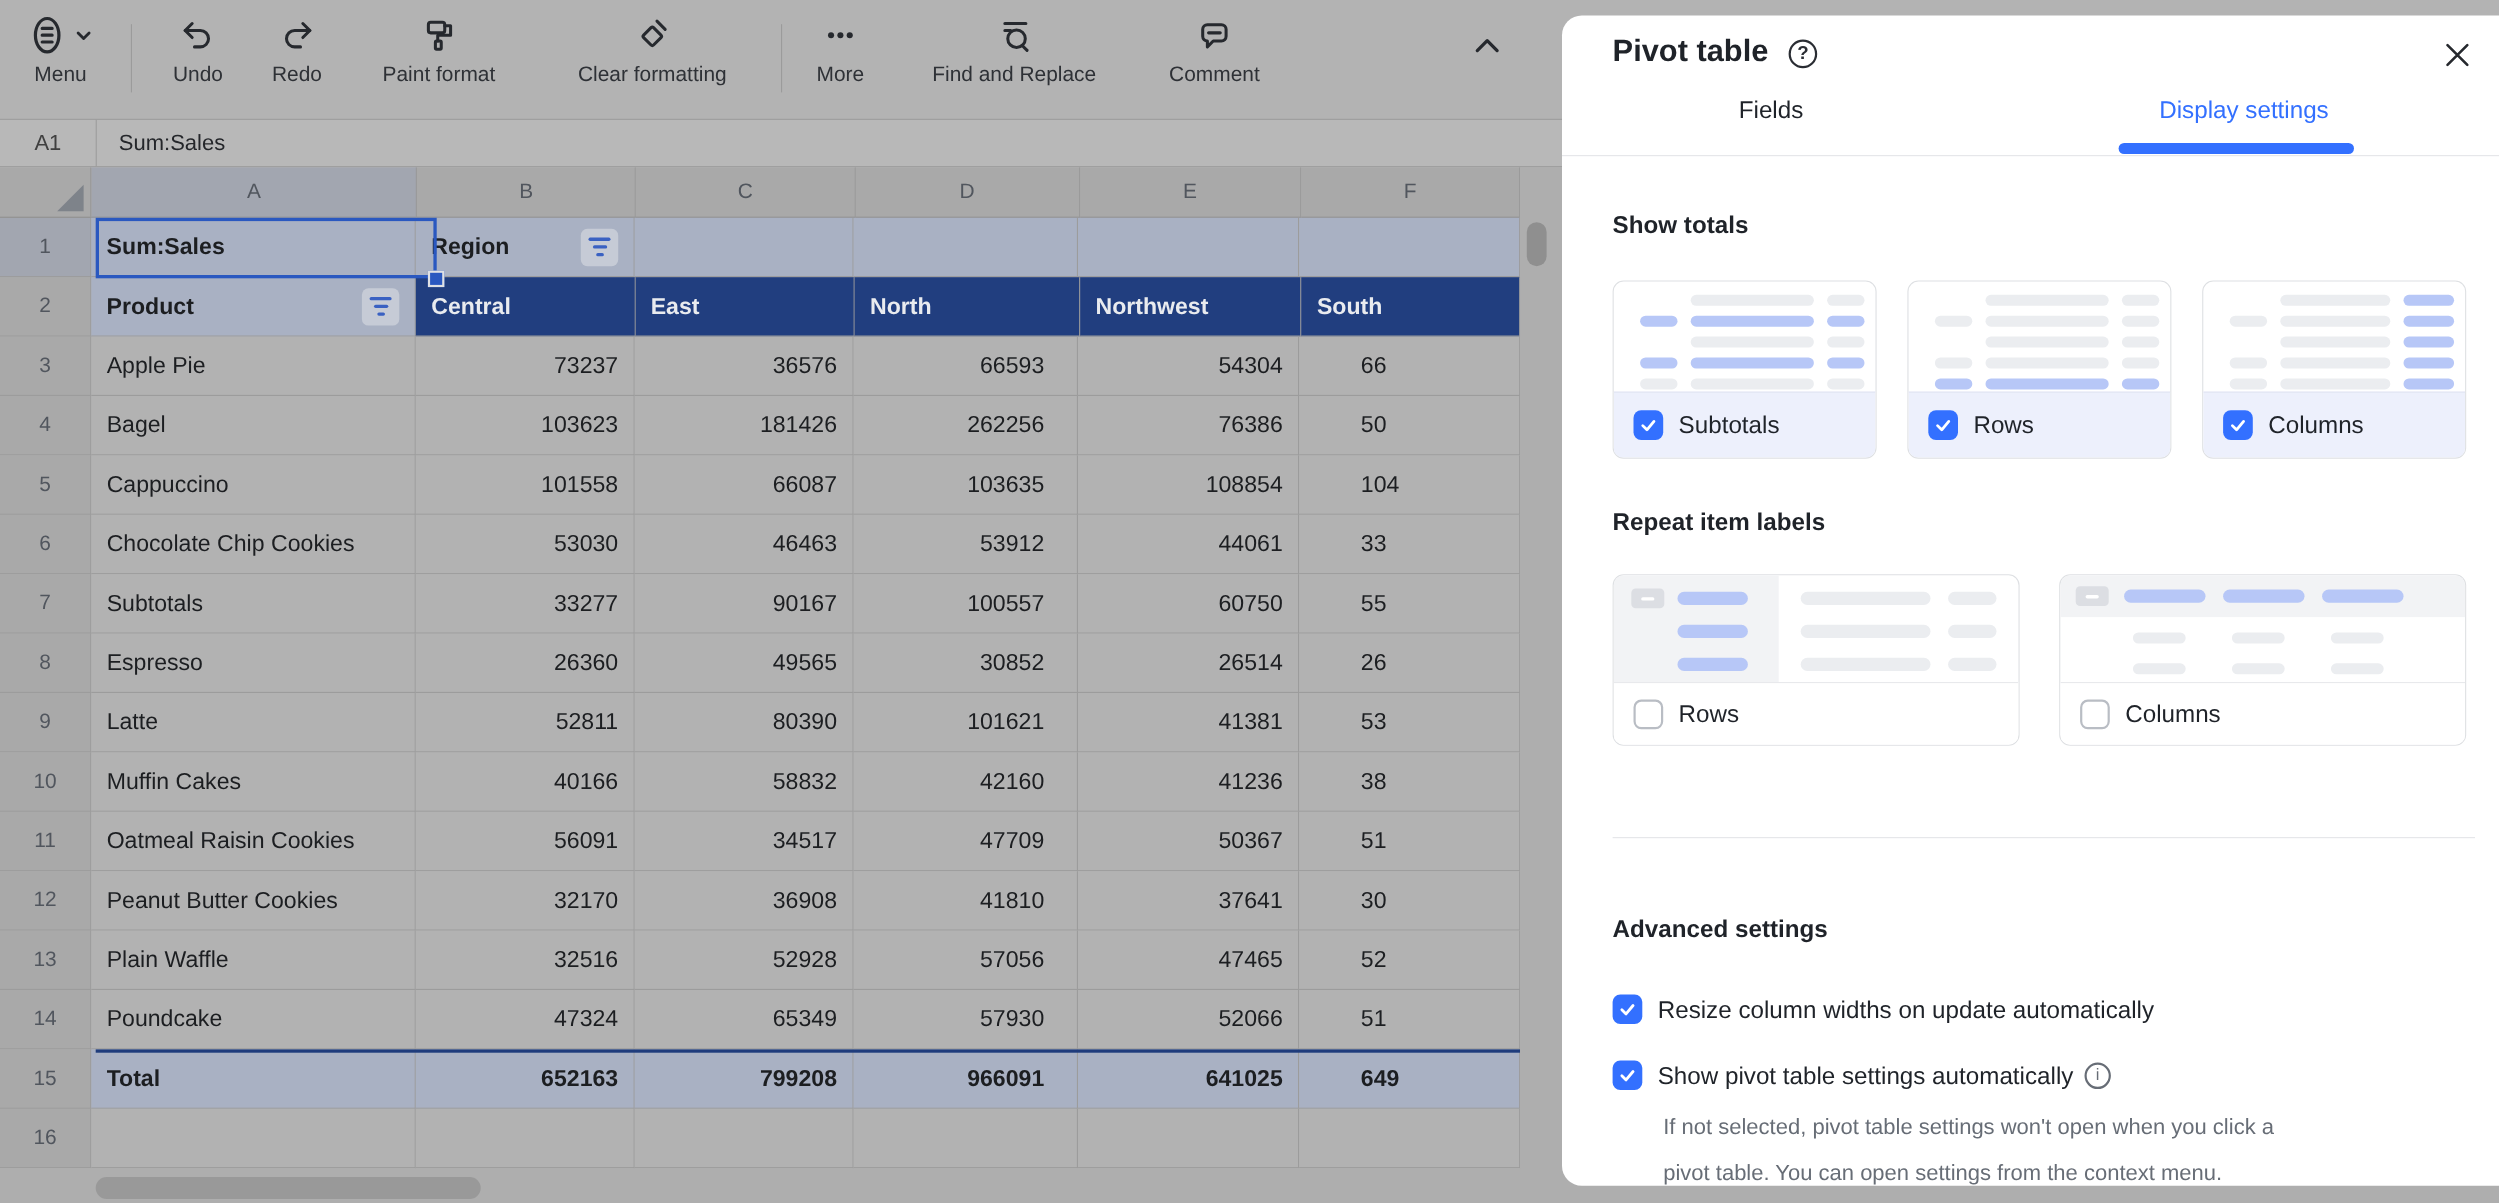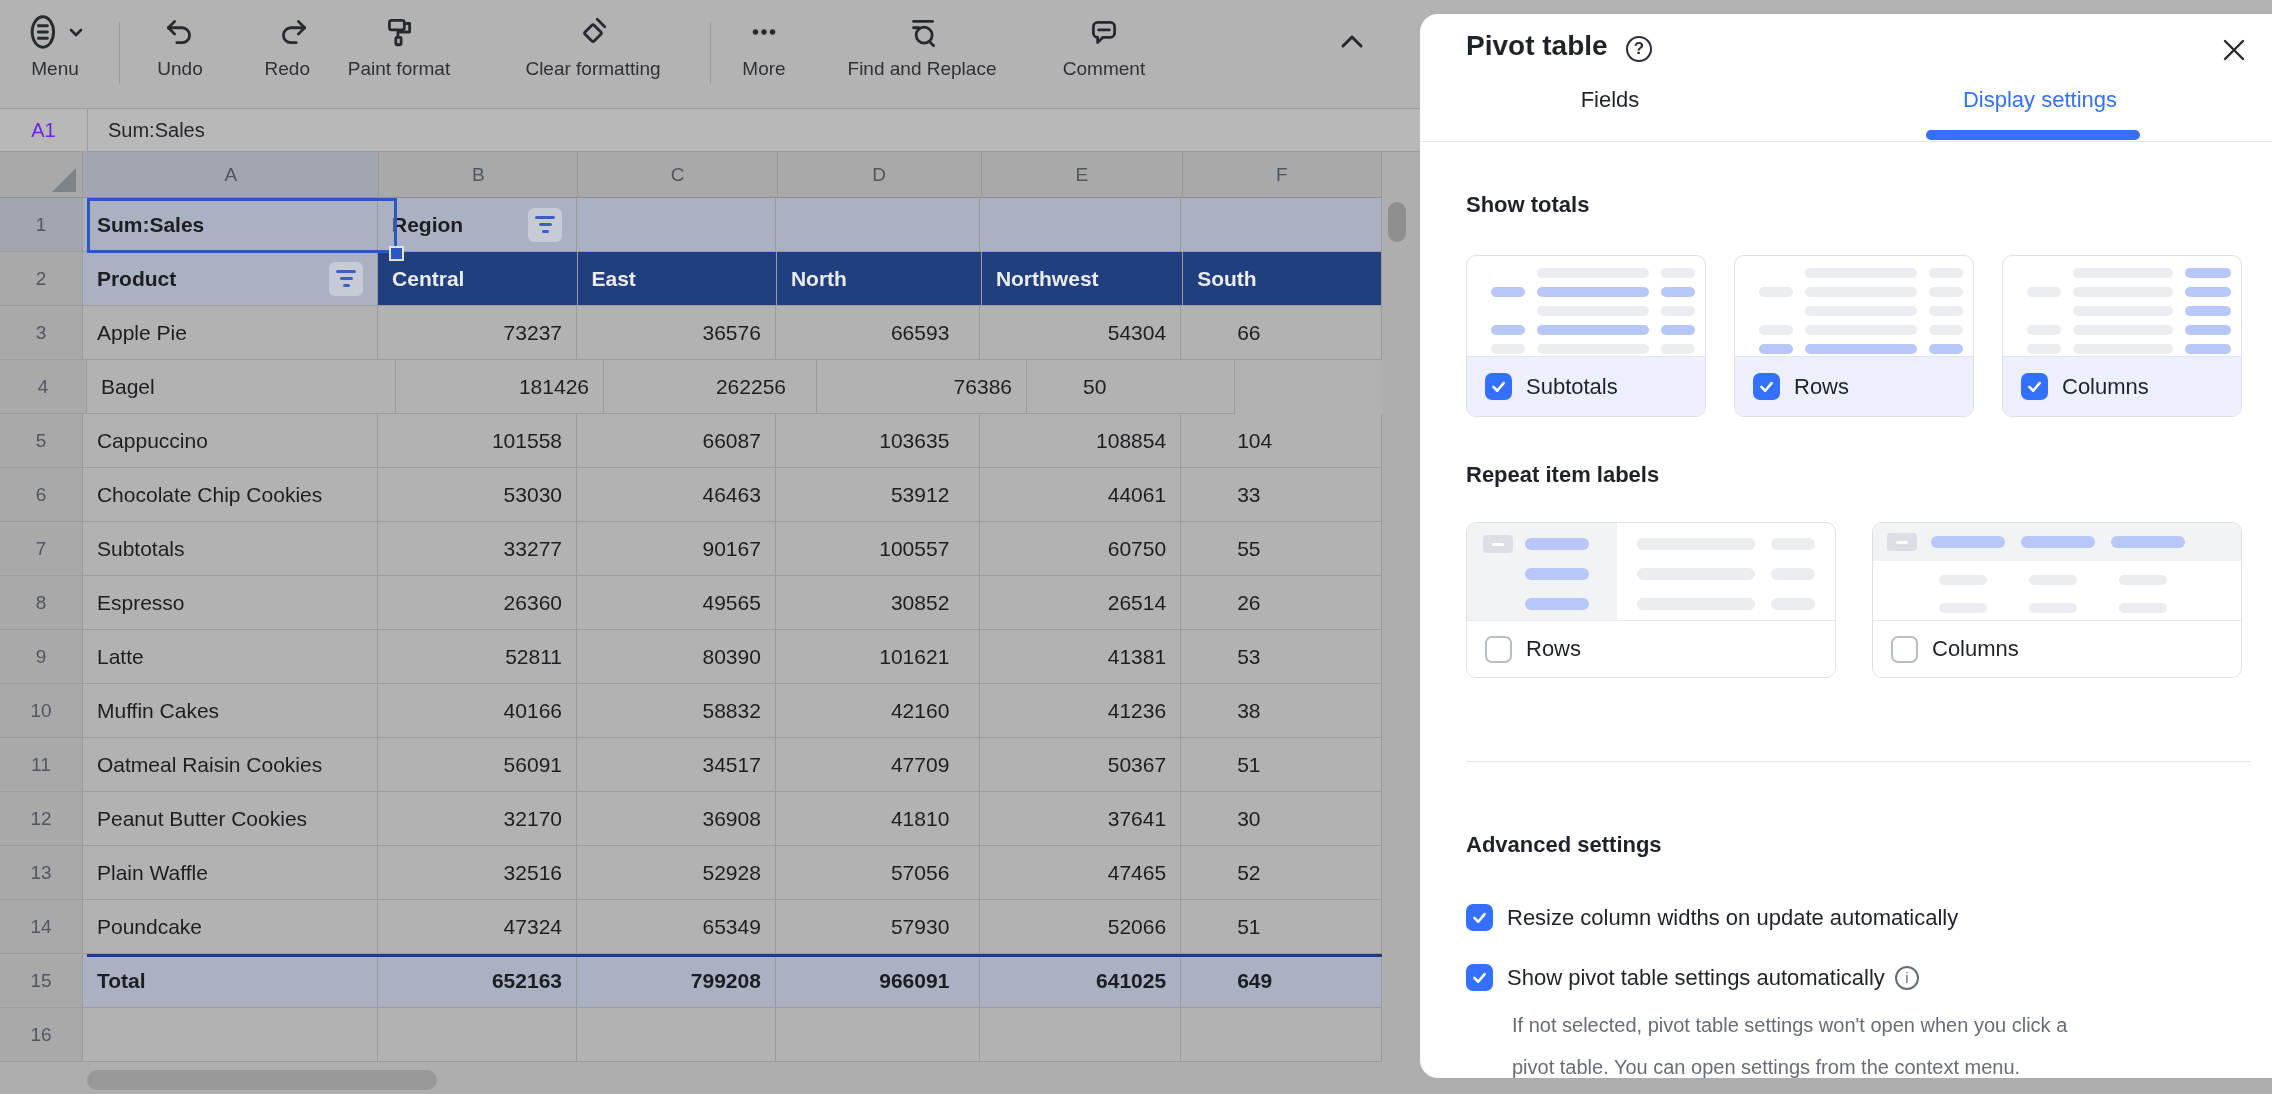--- a/index.html
+++ b/index.html
@@ -13,21 +13,21 @@
   .titem .ico{height:44px;display:flex;align-items:center;justify-content:center;}
   .titem .lbl{font-size:19px;color:#2e3136;margin-top:4px;white-space:nowrap;}
   .tdiv{position:absolute;top:22px;width:1px;height:62px;background:#9b9b9b;}
   svg{display:block;}
   .st{stroke:#26292e;stroke-width:2.6;fill:none;stroke-linecap:round;stroke-linejoin:round;}
 
   
   #fbar{left:0;top:108px;width:1420px;height:44px;background:#b8b8b8;
         border-top:1px solid #9d9d9d;border-bottom:1px solid #9d9d9d;box-sizing:border-box;display:flex;}
   #namebox{width:87px;border-right:1px solid #9d9d9d;display:flex;align-items:center;justify-content:center;
-           font-size:20px;color:#6d28d9;}
+           font-size:20px;color:#404040;}
   #formulaval{flex:1;display:flex;align-items:center;padding-left:20px;font-size:20px;color:#24262a;}
 
   
   #sheet{left:0;top:152px;width:1382px;height:910px;overflow:hidden;background:#b2b2b2;}
   .hrow{display:flex;height:46px;}
   .hc{box-sizing:border-box;border-right:1px solid #989898;border-bottom:1px solid #8f8f8f;
       background:#a9a9a9;display:flex;align-items:center;justify-content:center;
       font-size:19px;color:#51565e;}
   .r{display:flex;height:54px;}
   .cell{box-sizing:border-box;border-right:1px solid #9c9c9c;border-bottom:1px solid #9c9c9c;
@@ -120,21 +120,21 @@
   <div class="titem" style="left:140px;width:80px;">
     <div class="ico">
       <svg width="34" height="34" viewBox="0 0 32 32">
           <path class="st" d="M11 6L5 12l6 6"></path>
           <path class="st" d="M5 12h13a7 7 0 0 1 0 14h-5"></path>
         </svg>
     </div>
     <div class="lbl">Undo</div>
   </div>
 
-  <div class="titem" style="left:230px;width:80px;align-items:flex-end;">
+  <div class="titem" style="left:230px;width:80px;">
     <div class="ico">
       <svg width="34" height="34" viewBox="0 0 32 32">
           <path class="st" d="M21 6l6 6-6 6"></path>
           <path class="st" d="M27 12H14a7 7 0 0 0 0 14h5"></path>
         </svg>
     </div>
     <div class="lbl">Redo</div>
   </div>
 
   <div class="titem" style="left:324px;width:150px;">
@@ -259,20 +259,21 @@
     <div class="cell ca">Apple Pie</div>
     <div class="cell cb">73237</div>
     <div class="cell cc">36576</div>
     <div class="cell cd">66593</div>
     <div class="cell ce">54304</div>
     <div class="cell cf">66</div>
   </div>
   <div class="r">
     <div class="cell rn">4</div>
     <div class="cell ca">Bagel</div>
+    <div class="cell cb">103623</div>
     <div class="cell cc">181426</div>
     <div class="cell cd">262256</div>
     <div class="cell ce">76386</div>
     <div class="cell cf">50</div>
   </div>
   <div class="r">
     <div class="cell rn">5</div>
     <div class="cell ca">Cappuccino</div>
     <div class="cell cb">101558</div>
     <div class="cell cc">66087</div>

